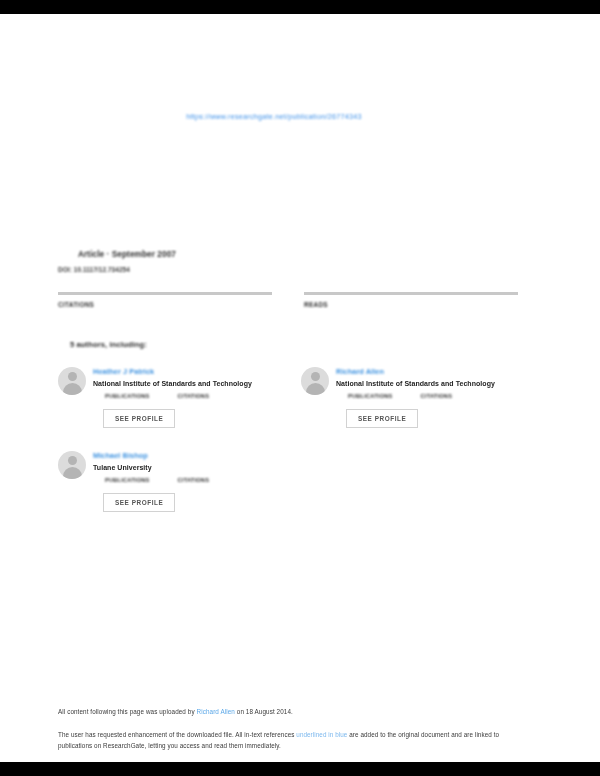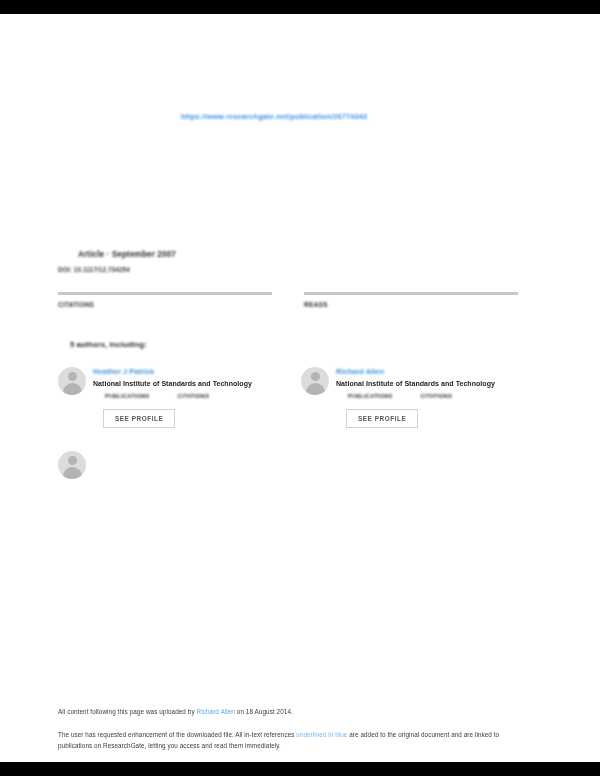--- a/index.html
+++ b/index.html
@@ -45,21 +45,21 @@
   }
 
   
   .url-line {
     position: absolute;
     left: 0;
     top: 98px;
     width: 548px;
     text-align: center;
     font-size: 7.2px;
-    font-weight: bold;
+    font-weight: normal;
     color: #3b8fe8;
     letter-spacing: 0.25px;
     filter: blur(0.9px);
     white-space: nowrap;
   }
 
   
   .meta {
     position: absolute;
     left: 58px;
@@ -304,20 +304,29 @@
       </div>
 
       <div class="author-row">
 
 
         <div class="author-card">
           <div class="avatar">
             <div class="head"></div>
               <div class="body"></div>
           </div>
+          <div class="author-body">
+            <div class="author-name">Michael Bishop</div>
+            <div class="author-org">Tulane University</div>
+            <div class="author-stats">
+              <div class="author-stat">PUBLICATIONS</div>
+              <div class="author-stat second">CITATIONS</div>
+            </div>
+            <div class="see-profile">SEE PROFILE</div>
+          </div>
         </div>
 
       </div>
     </div>
 
     <div class="footer">
       <div class="footer-line1">
         <span>All content following this page was uploaded by </span><span class="link">Richard Allen</span><span> on 18 August 2014.</span>
       </div>
       <div class="footer-para">

